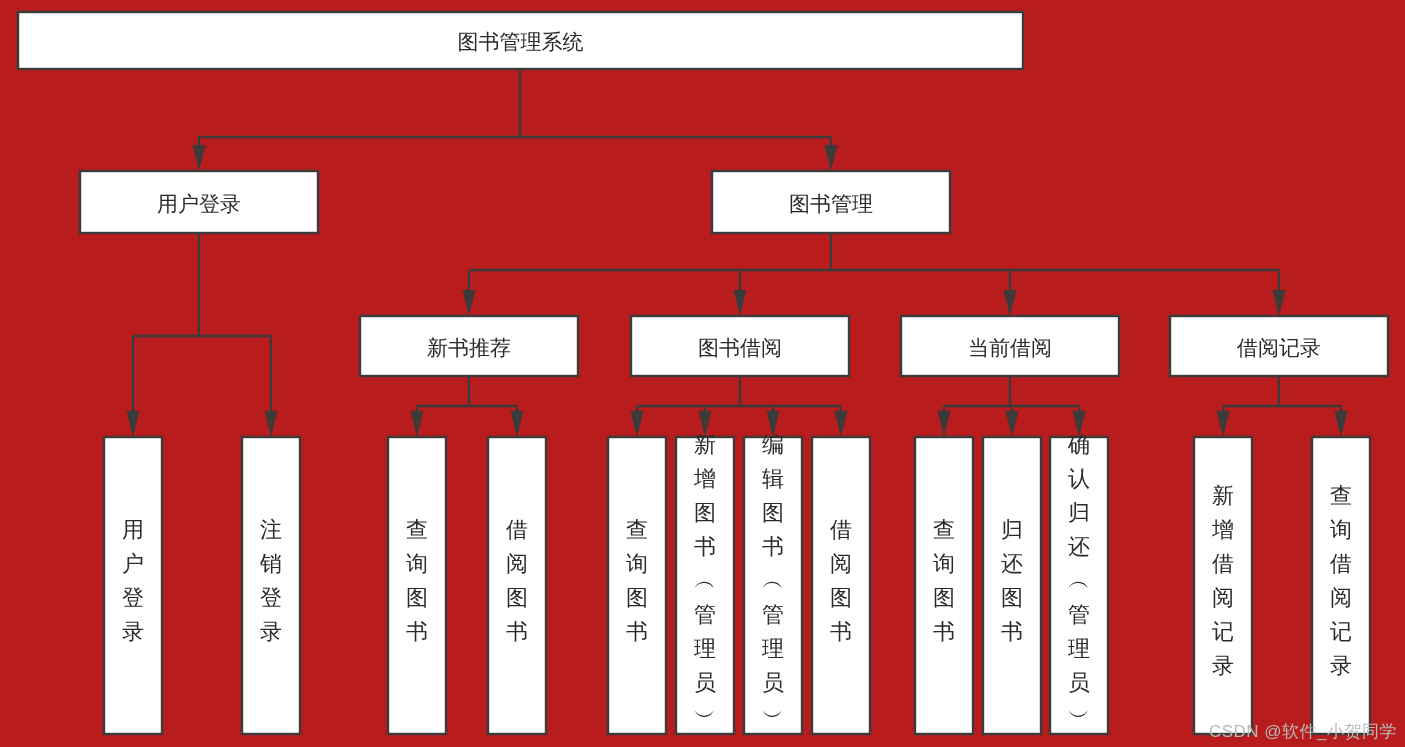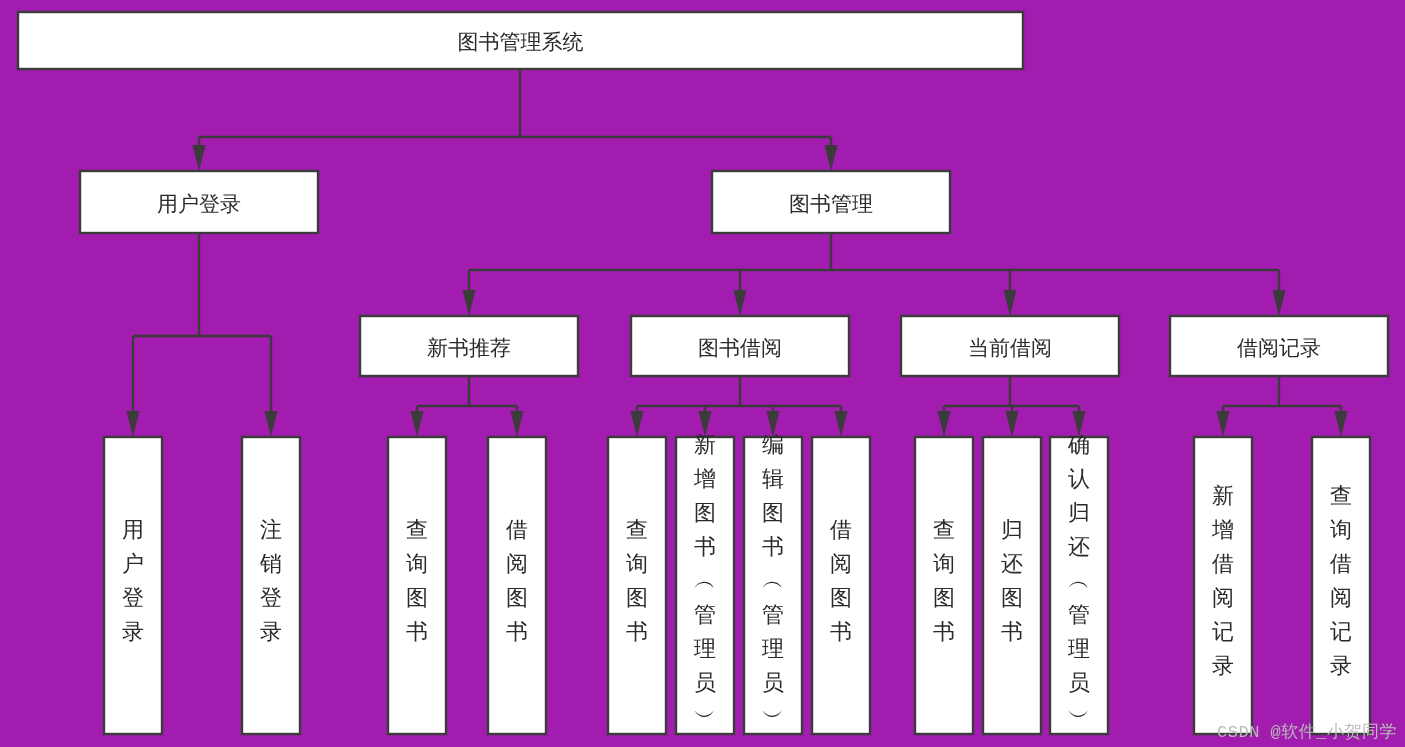--- a/index.html
+++ b/index.html
@@ -7,21 +7,21 @@
     padding: 0;
     background: #ffffff;
   }
   body {
     font-family: "Liberation Sans", "DejaVu Sans", sans-serif;
   }
   #diagram-root {
     position: relative;
     width: 1405px;
     height: 747px;
-    background: #a21caf;
+    background: #b91c1c;
     overflow: hidden;
   }
   svg.diagram-canvas {
     position: absolute;
     left: 0;
     top: 0;
     width: 1405px;
     height: 747px;
   }
   .node-box {
@@ -49,21 +49,21 @@
   .node-label-vertical {
     fill: #2a2a2a;
     font-family: "Liberation Sans", "DejaVu Sans", sans-serif;
     font-size: 22px;
     text-anchor: middle;
   }
   .watermark {
     position: absolute;
     right: 8px;
     bottom: 4px;
-    font-family: Liberation Mono, monospace;
+    font-family: Liberation Sans, sans-serif;
     font-size: 17px;
     color: #b9b9b9;
     letter-spacing: 0.5px;
     white-space: nowrap;
     user-select: none;
   }
 </style>
 </head>
 <body>
 

